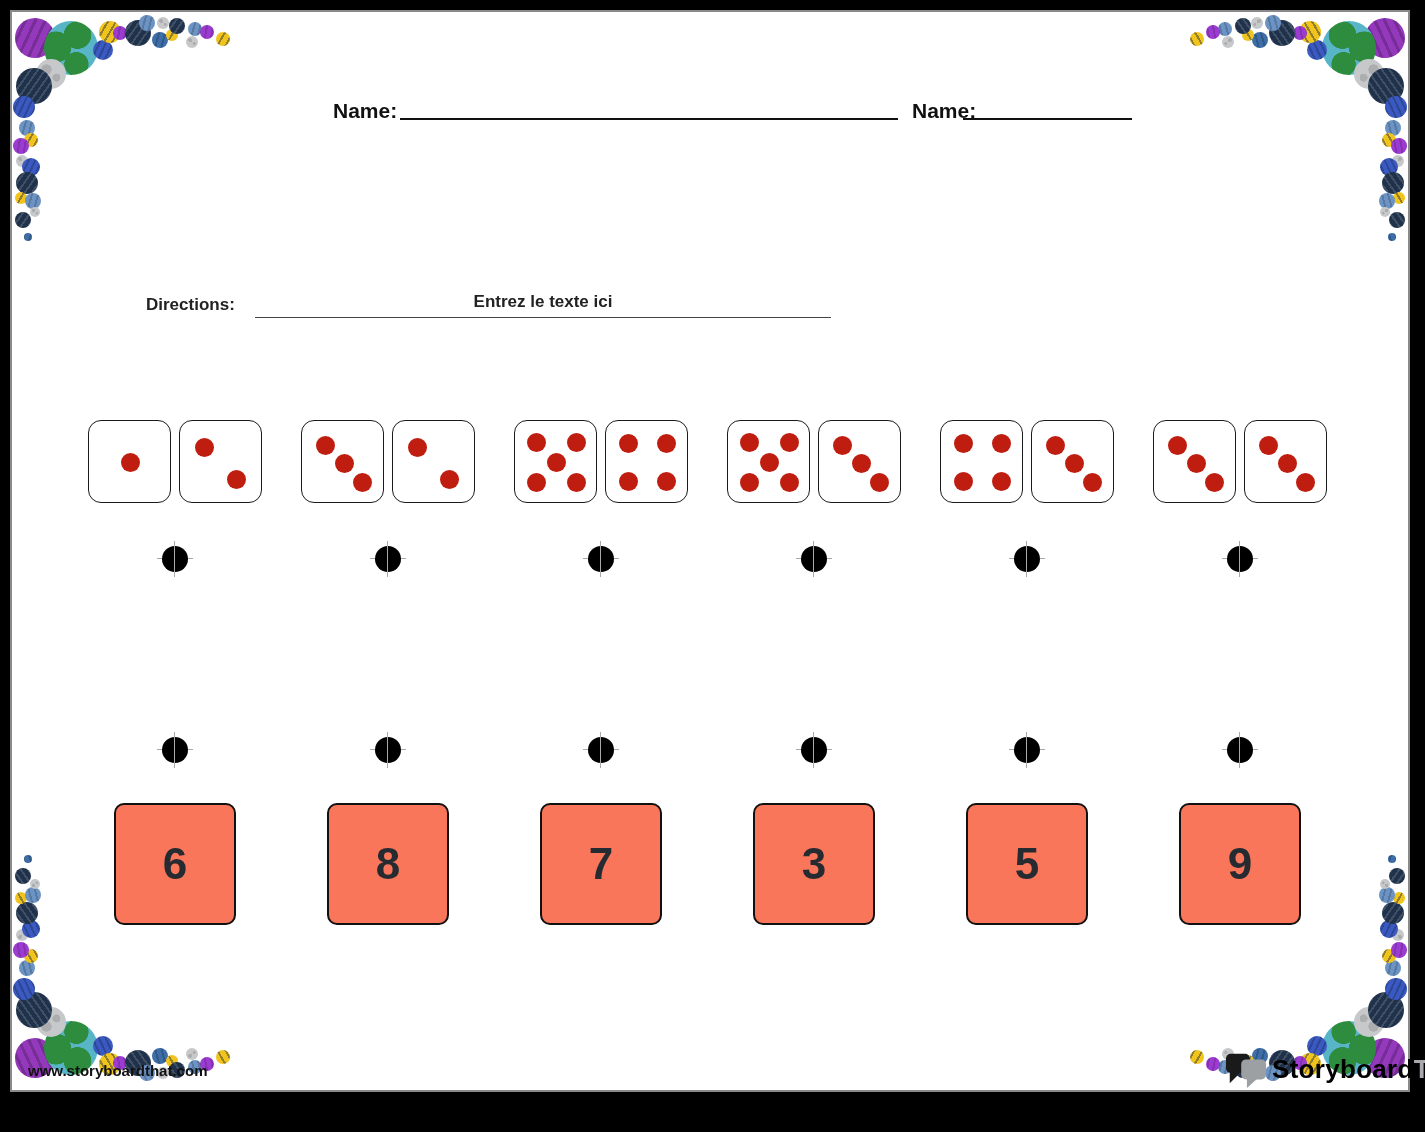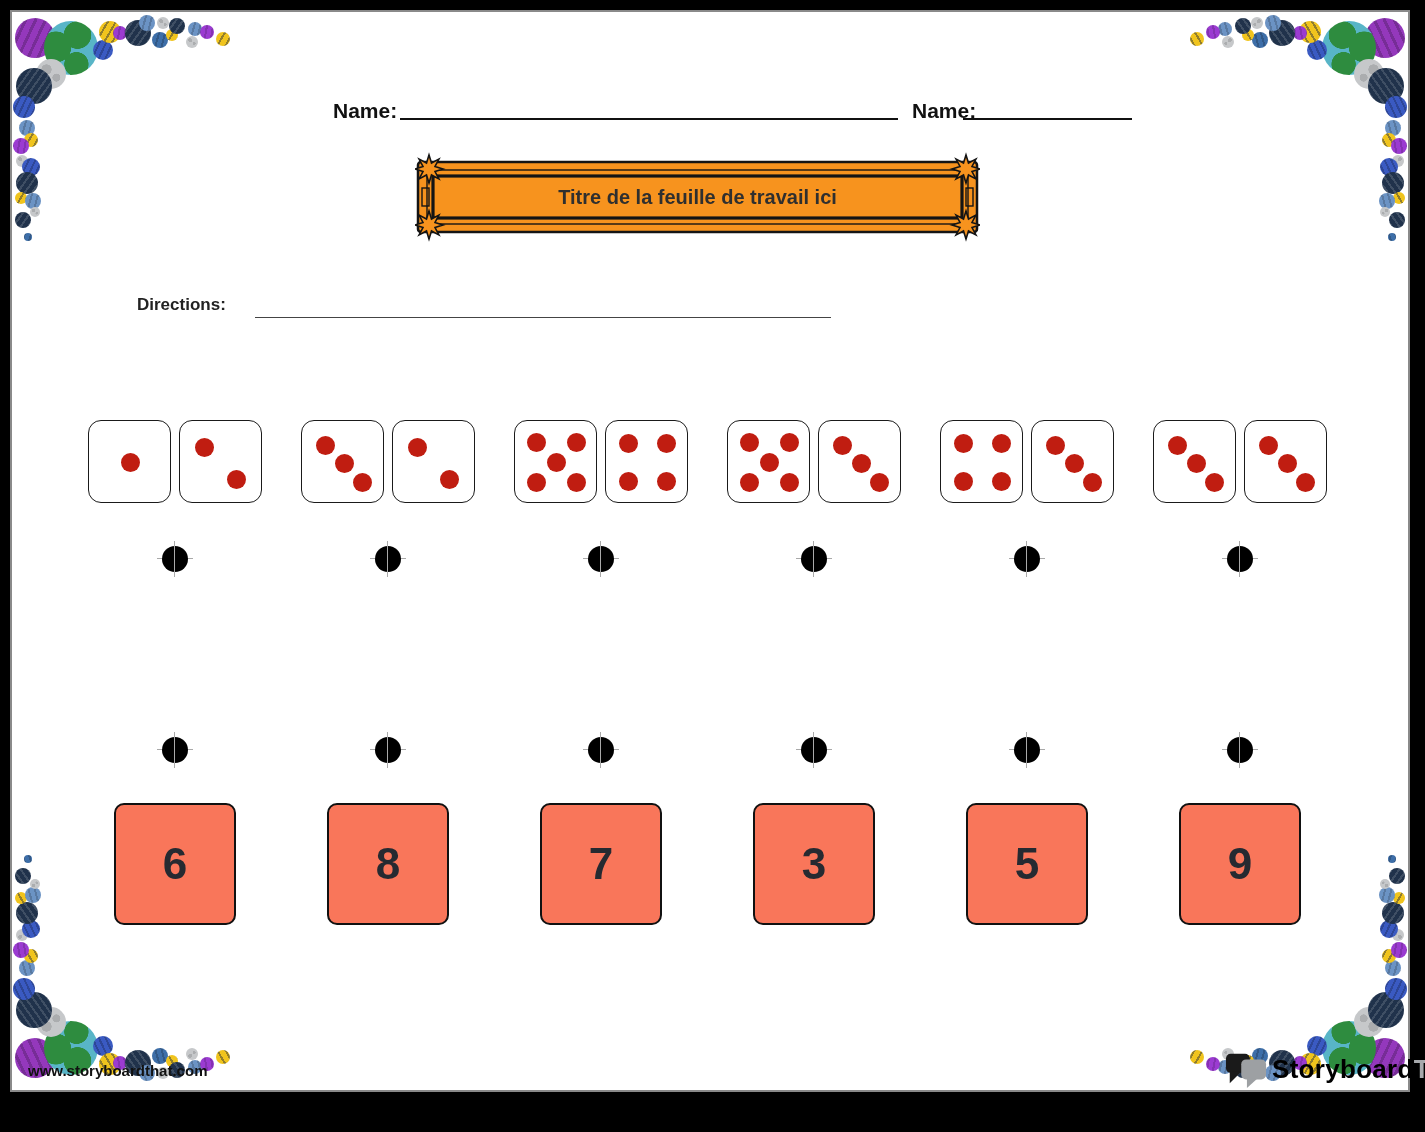--- a/index.html
+++ b/index.html
@@ -43,21 +43,21 @@
   .banner svg{position:absolute;left:0;top:0;width:565px;height:90px;}
   .bfill{fill:var(--banner-orange);stroke:#141414;stroke-width:2.5;}
   .bline{fill:none;stroke:#141414;}
   .thin{stroke-width:1.4;} .thick{stroke-width:3.2;}
   .bstar{fill:var(--banner-orange);stroke:#141414;stroke-width:1.6;}
   .banner-text{position:absolute;left:0;top:0;width:100%;height:100%;
      display:flex;align-items:center;justify-content:center;
      font-size:20px;font-weight:bold;color:#2f2f2f;}
 
   
-  .dir-lbl{position:absolute;left:125px;top:283px;font-size:17px;font-weight:bold;color:#222;}
+  .dir-lbl{position:absolute;left:134px;top:283px;font-size:17px;font-weight:bold;color:#222;}
   .dir-text{position:absolute;left:243px;top:280px;width:576px;text-align:center;
      font-size:17px;font-weight:bold;color:#222;}
   .dir-line{position:absolute;left:243px;top:305px;width:576px;border-bottom:1.5px solid #444;height:0;}
 
   
   .dice-pair{position:absolute;display:flex;gap:8px;}
   .die{width:83px;height:83px;background:#fff;border:1.7px solid #1a1a1a;
        border-radius:13px;position:relative;box-sizing:border-box;}
   .pip{position:absolute;width:19px;height:19px;border-radius:50%;background:var(--pip-red);}
   .match-dot{position:absolute;width:26px;height:26px;}
@@ -205,36 +205,23 @@
         <div class="planet pk-steel" style="left:176px;top:10px;width:14px;height:14px"></div>
         <div class="planet pk-violet" style="left:188px;top:13px;width:14px;height:14px"></div>
         <div class="planet pk-yellow" style="left:204px;top:20px;width:14px;height:14px"></div>
       </div>
 
     <span class="lbl" id="name-label">Name:</span>
     <div class="fill-line" id="name-line"></div>
     <span class="lbl" id="date-label">Name:</span>
     <div class="fill-line" id="date-line"></div>
 
-    <div class="banner">
-      <svg id="banner-frame" viewBox="0 0 565 90">
-        <rect class="bfill" x="3" y="10" width="559" height="70" rx="3"></rect>
-        <rect class="bline thin" x="12" y="18" width="541" height="54"></rect>
-        <rect class="bline thick" x="18" y="24" width="529" height="42"></rect>
-        <rect class="bline thin" x="7" y="36" width="7" height="18"></rect>
-        <rect class="bline thin" x="551" y="36" width="7" height="18"></rect>
-      <polygon points="28.0,17.0 20.0,19.5 23.9,26.9 16.5,23.0 14.0,31.0 11.5,23.0 4.1,26.9 8.0,19.5 0.0,17.0 8.0,14.5 4.1,7.1 11.5,11.0 14.0,3.0 16.5,11.0 23.9,7.1 20.0,14.5" class="bstar"></polygon>
-          <polygon points="28.0,73.0 20.0,75.5 23.9,82.9 16.5,79.0 14.0,87.0 11.5,79.0 4.1,82.9 8.0,75.5 0.0,73.0 8.0,70.5 4.1,63.1 11.5,67.0 14.0,59.0 16.5,67.0 23.9,63.1 20.0,70.5" class="bstar"></polygon>
-          <polygon points="565.0,17.0 557.0,19.5 560.9,26.9 553.5,23.0 551.0,31.0 548.5,23.0 541.1,26.9 545.0,19.5 537.0,17.0 545.0,14.5 541.1,7.1 548.5,11.0 551.0,3.0 553.5,11.0 560.9,7.1 557.0,14.5" class="bstar"></polygon>
-          <polygon points="565.0,73.0 557.0,75.5 560.9,82.9 553.5,79.0 551.0,87.0 548.5,79.0 541.1,82.9 545.0,75.5 537.0,73.0 545.0,70.5 541.1,63.1 548.5,67.0 551.0,59.0 553.5,67.0 560.9,63.1 557.0,70.5" class="bstar"></polygon>
-        </svg>
-      <div class="banner-text">Titre de la feuille de travail ici</div>
-    </div>
 
     <span class="dir-lbl">Directions:</span>
+    <div class="dir-text">Entrez le texte ici</div>
     <div class="dir-line"></div>
 
     <div id="matching-area">
         <div class="dice-pair" style="left: 76px; top: 408px;">
           <div class="die">
             <div class="pip" style="left: 32px; top: 32px;"></div>
           </div>
           <div class="die">
             <div class="pip" style="left: 15.4px; top: 17.06px;"></div>
             <div class="pip" style="left: 46.94px; top: 48.6px;"></div>

